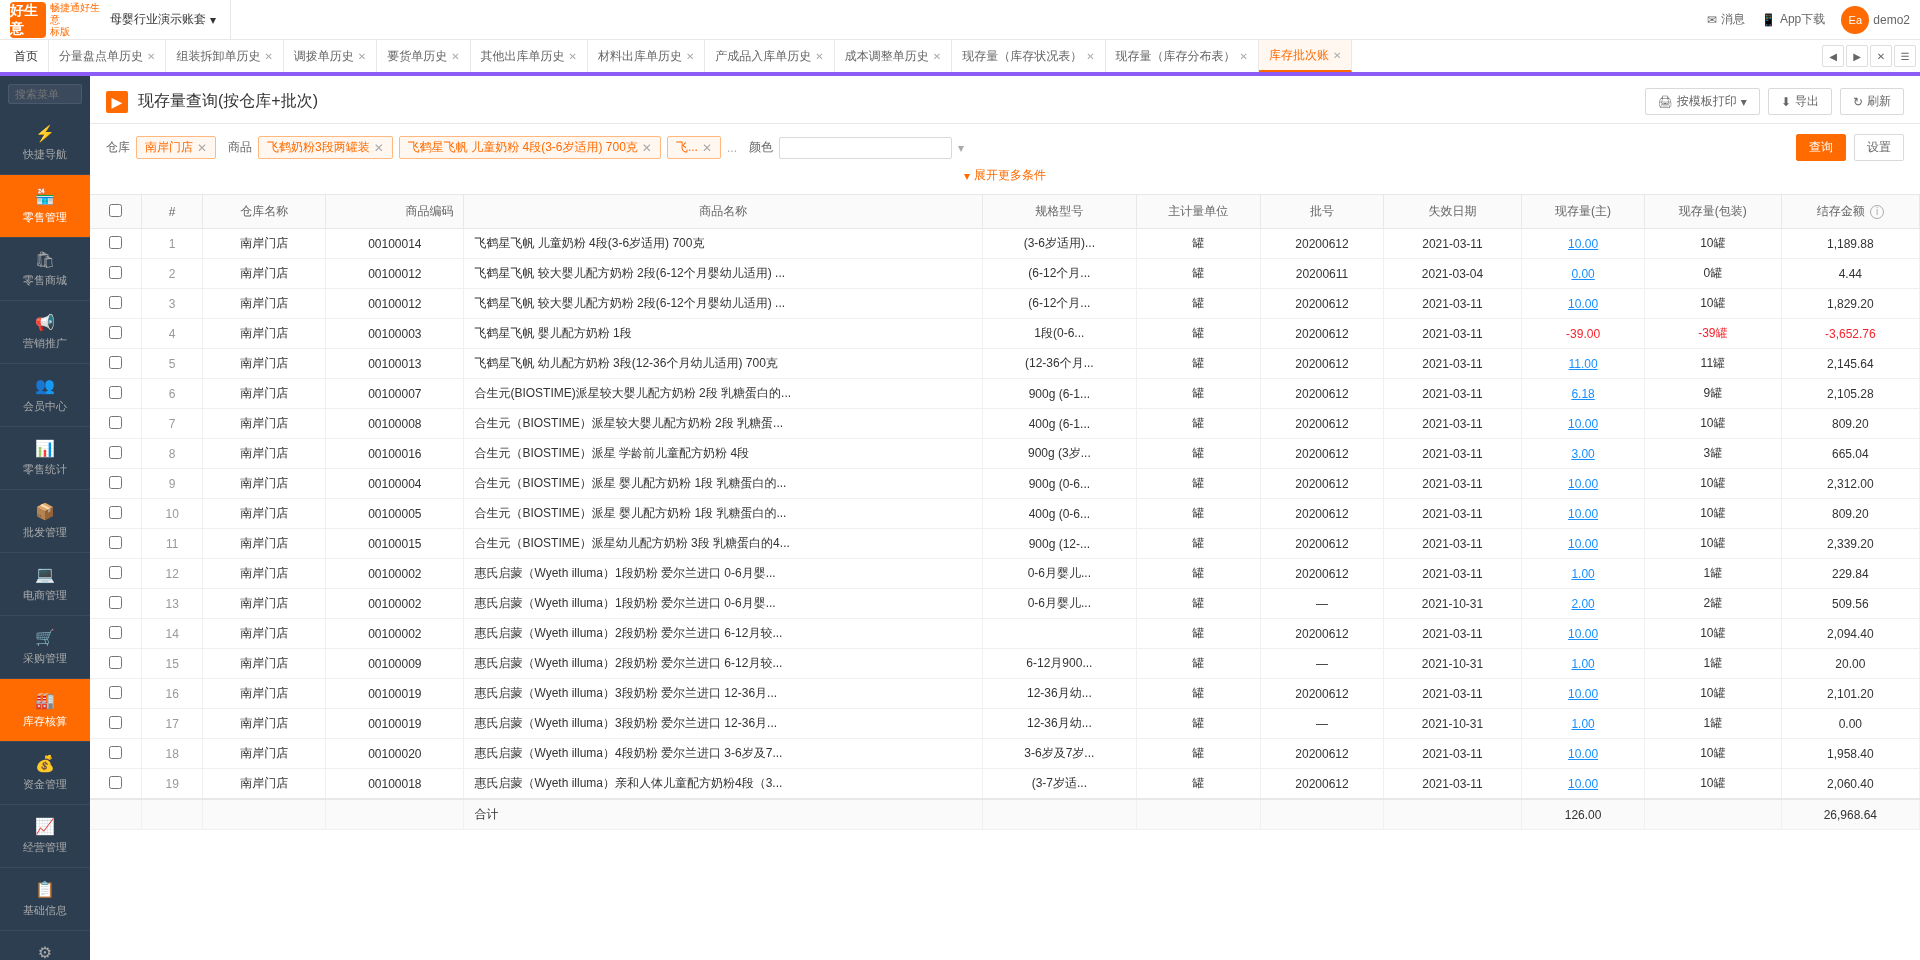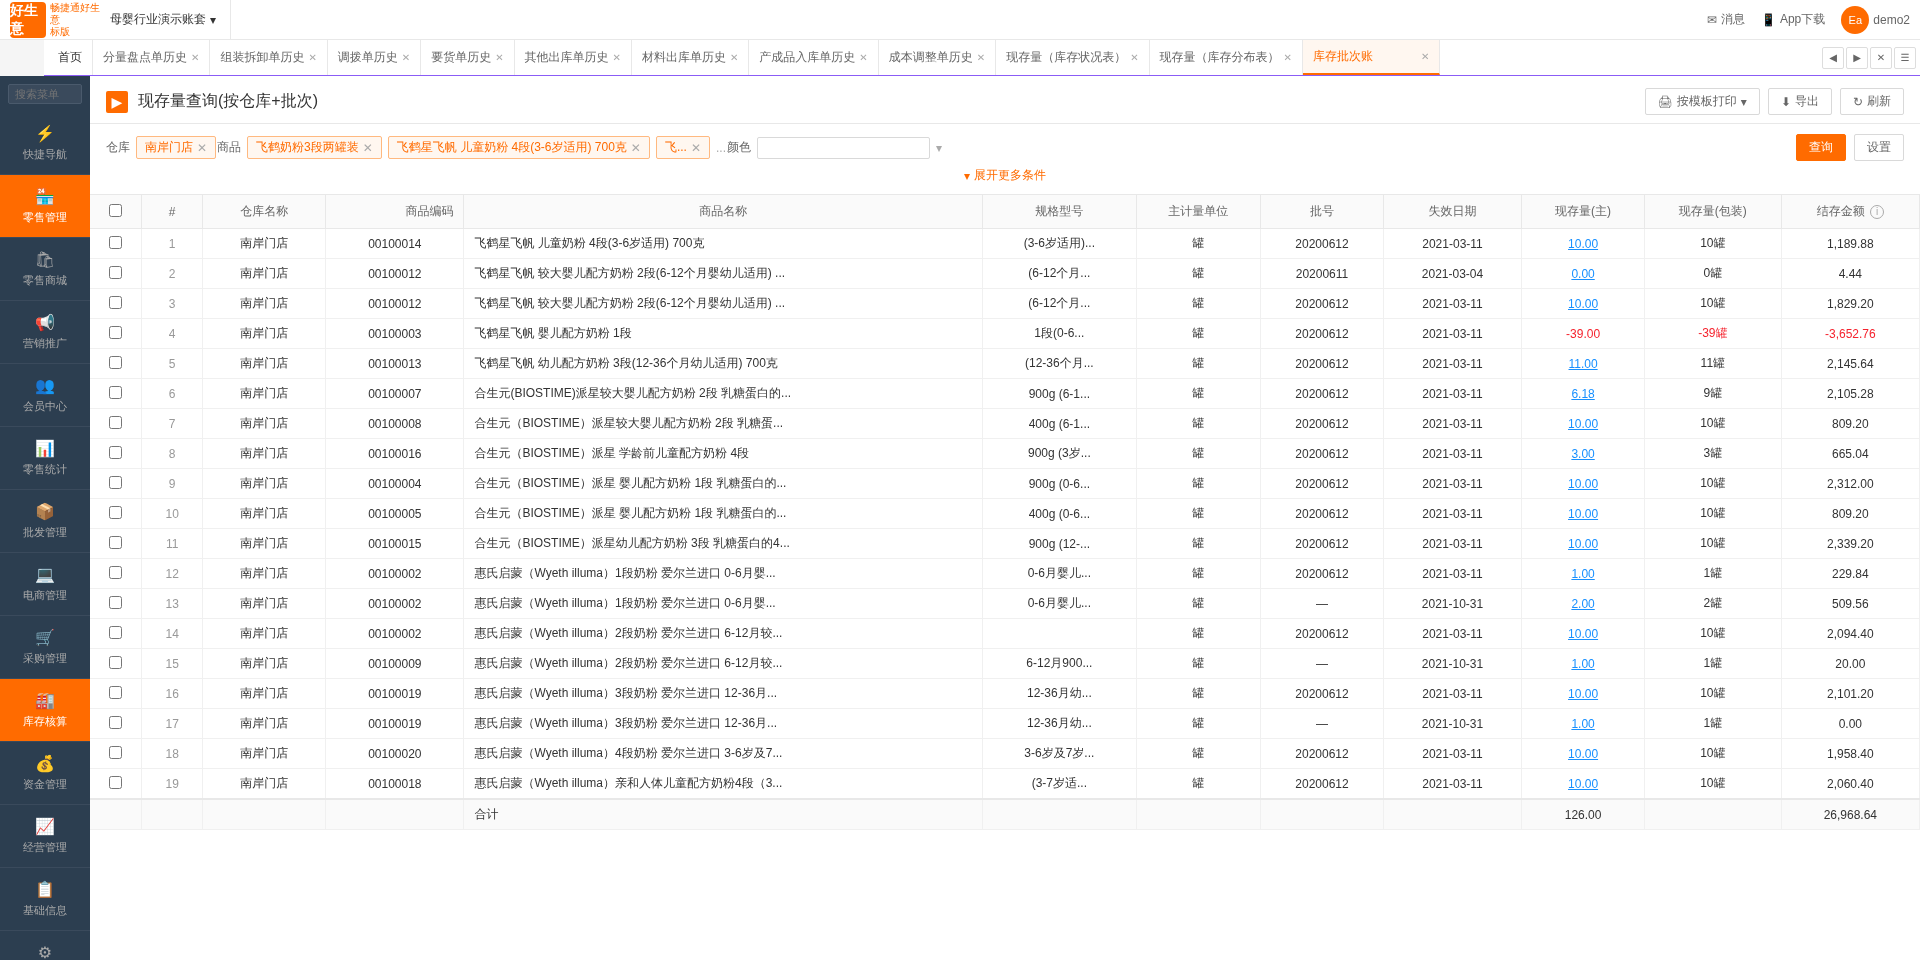--- a/index.html
+++ b/index.html
@@ -10,23 +10,23 @@
     .logo { display: flex; align-items: center; width: 90px; }
     .logo-icon { width: 36px; height: 36px; background: #ff6b00; border-radius: 4px; display: flex; align-items: center; justify-content: center; color: #fff; font-size: 14px; font-weight: bold; flex-shrink: 0; }
     .logo-text { font-size: 10px; color: #ff6b00; margin-left: 4px; line-height: 1.2; }
     .org-selector { display: flex; align-items: center; padding: 0 10px; border-right: 1px solid #e8e8e8; height: 100%; font-size: 12px; color: #333; cursor: pointer; }
     .org-selector span { margin-right: 4px; }
     .top-right { margin-left: auto; display: flex; align-items: center; gap: 16px; }
     .top-right-item { display: flex; align-items: center; gap: 4px; cursor: pointer; color: #666; font-size: 12px; }
     .avatar { width: 28px; height: 28px; border-radius: 50%; background: #ff6b00; display: flex; align-items: center; justify-content: center; color: #fff; font-size: 11px; }
     
     
-    .tab-bar { display: flex; align-items: center; background: #fff; border-bottom: 1px solid #8b5cf6; height: 36px; overflow: hidden; padding: 0 4px; margin-left: 44px; }
+    .tab-bar { display: flex; align-items: center; background: #fff; border-bottom: 4px solid #8b5cf6; height: 36px; overflow: hidden; padding: 0 4px; }
     .tab { display: flex; align-items: center; padding: 0 10px; height: 100%; border-right: 1px solid #e8e8e8; font-size: 12px; color: #666; cursor: pointer; white-space: nowrap; flex-shrink: 0; }
-    .tab.active { color: #ff6b00; border-bottom: 2px solid #ff6b00; background: #fff7f0; gap: 44px; }
+    .tab.active { color: #ff6b00; border-bottom: 2px solid #ff6b00; background: #fff7f0; }
     .tab.home { color: #333; font-weight: 500; }
     .tab-close { margin-left: 4px; color: #aaa; font-size: 10px; cursor: pointer; }
     .tab-nav-btns { display: flex; align-items: center; margin-left: auto; gap: 2px; }
     .tab-nav-btn { width: 22px; height: 22px; display: flex; align-items: center; justify-content: center; cursor: pointer; color: #666; border: 1px solid #ddd; border-radius: 2px; font-size: 10px; }
     
     
     .layout { display: flex; height: calc(960px - 76px); }
     
     
     .sidebar { width: 90px; background: #2c3e50; display: flex; flex-direction: column; flex-shrink: 0; }
@@ -42,21 +42,21 @@
     
     .page-header { padding: 12px 16px 8px; display: flex; align-items: center; justify-content: space-between; background: #fff; border-bottom: 1px solid #e8e8e8; }
     .page-title { font-size: 16px; font-weight: 500; color: #333; }
     .header-actions { display: flex; align-items: center; gap: 8px; }
     .btn { padding: 4px 12px; border-radius: 2px; cursor: pointer; font-size: 12px; border: 1px solid #ddd; background: #fff; color: #333; display: flex; align-items: center; gap: 4px; }
     .btn-primary { background: #ff6b00; color: #fff; border-color: #ff6b00; }
     .btn-outline { background: #fff; color: #666; border-color: #d9d9d9; }
     
     
     .filter-area { background: #fff; padding: 10px 16px; border-bottom: 1px solid #e8e8e8; }
-    .filter-row { display: flex; align-items: center; gap: 1px; flex-wrap: wrap; }
+    .filter-row { display: flex; align-items: center; gap: 12px; flex-wrap: wrap; }
     .filter-item { display: flex; align-items: center; gap: 6px; }
     .filter-label { color: #666; white-space: nowrap; font-size: 12px; }
     .filter-tag { display: flex; align-items: center; gap: 4px; background: #fff7f0; border: 1px solid #ffb980; color: #ff6b00; border-radius: 2px; padding: 2px 8px; font-size: 12px; cursor: pointer; }
     .filter-tag .close { cursor: pointer; color: #aaa; }
     .filter-dots { color: #aaa; cursor: pointer; }
     .filter-expand { display: flex; align-items: center; justify-content: center; color: #ff6b00; cursor: pointer; font-size: 12px; gap: 4px; margin-top: 6px; }
     .filter-input { border: 1px solid #d9d9d9; border-radius: 2px; padding: 3px 8px; font-size: 12px; min-width: 120px; }
     
     
     .table-container { flex: 1; overflow: auto; background: #fff; }

